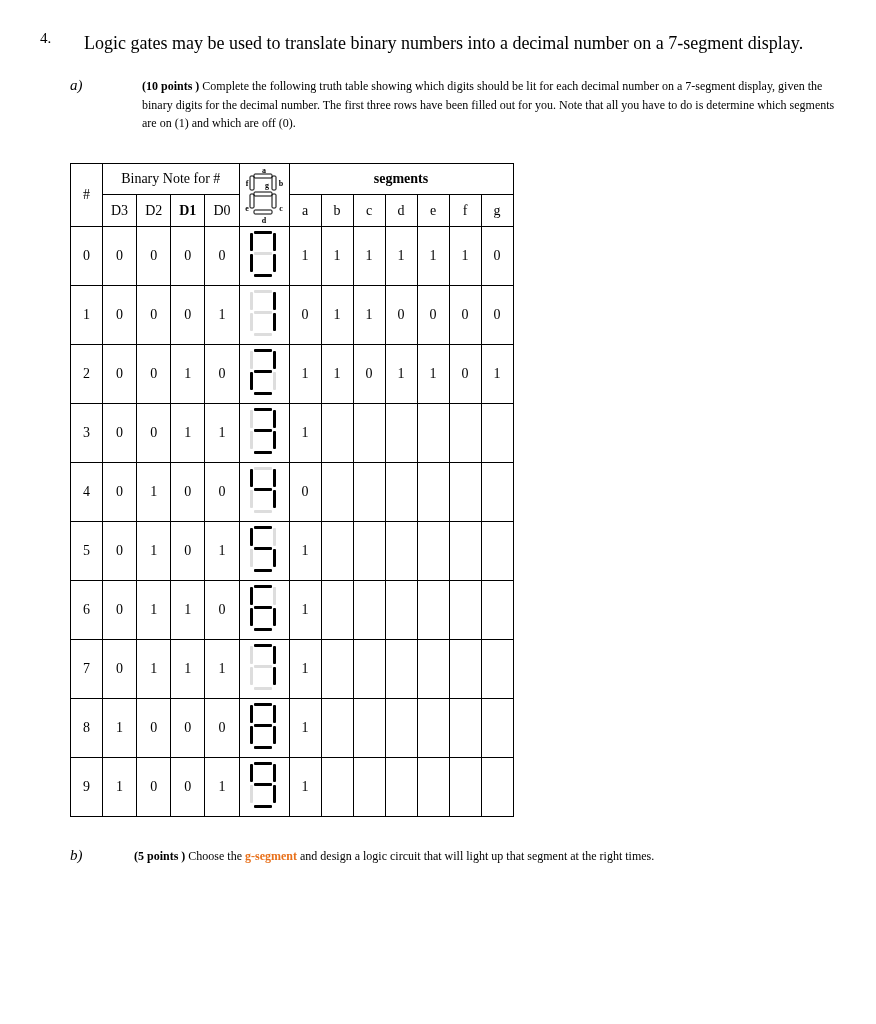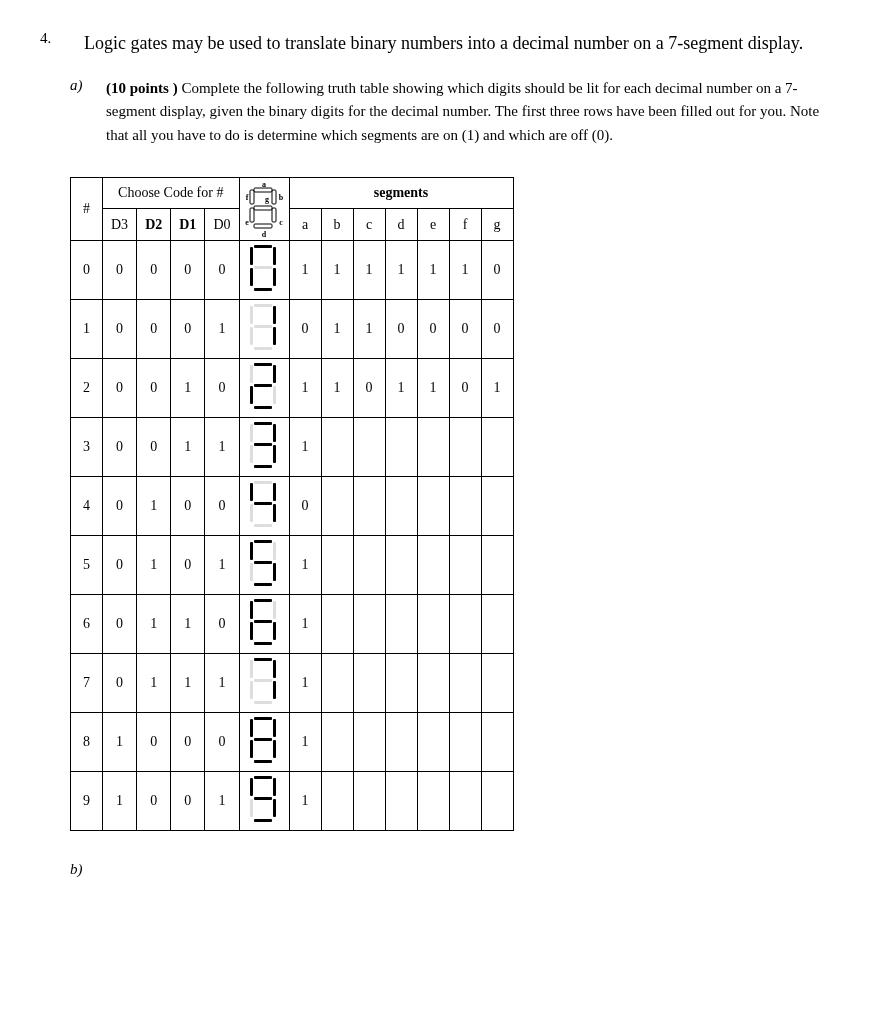--- a/index.html
+++ b/index.html
@@ -32,22 +32,23 @@
       gap: 16px;
       margin-left: 30px;
       margin-bottom: 30px;
     }
     .part-label {
       font-size: 15px;
       min-width: 20px;
       font-style: italic;
     }
     .part-content {
-      font-size: 15px;
+      font-size: 12px;
       line-height: 1.55;
+      margin-left: 36px;
     }
     .bold { font-weight: bold; }
 
     .table-section {
       margin-left: 30px;
       margin-top: 20px;
       margin-bottom: 30px;
     }
 
     table.truth-table {
@@ -94,21 +95,21 @@
     <span>Complete the following truth table showing which digits should be lit for each decimal number on a 7-segment display, given the binary digits for the decimal number. The first three rows have been filled out for you. Note that all you have to do is determine which segments are on (1) and which are off (0).</span>
   </div>
 </div>
 
 <div class="table-section">
   <table class="truth-table">
     <thead>
 
       <tr>
         <th rowspan="3" style="font-weight:normal;">#</th>
-        <th colspan="4" style="font-weight:normal; text-align:center;">Choose Code for #</th>
+        <th colspan="4" style="font-weight:normal; text-align:center;">Binary Note for #</th>
         <th rowspan="2" style="border:1px solid #000; padding:2px; min-width:50px; position:relative;">
 
           <svg width="44" height="58" viewBox="0 0 44 58" class="seg-svg">
 
             <text x="22" y="7" text-anchor="middle" font-size="8" font-family="Times New Roman">a</text>
             <text x="5" y="20" text-anchor="middle" font-size="8" font-family="Times New Roman">f</text>
             <text x="25" y="22" text-anchor="middle" font-size="8" font-family="Times New Roman">g</text>
             <text x="39" y="20" text-anchor="middle" font-size="8" font-family="Times New Roman">b</text>
             <text x="5" y="45" text-anchor="middle" font-size="8" font-family="Times New Roman">e</text>
             <text x="39" y="45" text-anchor="middle" font-size="8" font-family="Times New Roman">c</text>
@@ -127,21 +128,21 @@
             <rect x="30" y="28" width="4" height="14" rx="1" fill="none" stroke="#000" stroke-width="1"></rect>
 
             <rect x="12" y="44" width="18" height="4" rx="1" fill="none" stroke="#000" stroke-width="1"></rect>
           </svg>
         </th>
         <th colspan="7" style="font-weight:bold; text-align:center;">segments</th>
       </tr>
 
       <tr>
         <th style="font-weight:normal;">D3</th>
-        <th style="font-weight:bold;">D2</th>
+        <th style="font-weight:normal;">D2</th>
         <th style="font-weight:bold;">D1</th>
         <th style="font-weight:normal;text-align:center;">D0</th>
         <th style="font-weight:normal;">a</th>
         <th style="font-weight:normal;">b</th>
         <th style="font-weight:normal;">c</th>
         <th style="font-weight:normal;">d</th>
         <th style="font-weight:normal;">e</th>
         <th style="font-weight:normal;">f</th>
         <th style="font-weight:normal;">g</th>
       </tr>
@@ -376,13 +377,19 @@
           <td></td>
           <td></td>
           <td></td>
         </tr>
       </tbody>
   </table>
 </div>
 
 <div class="part-b">
   <span class="part-label">b)</span>
+  <div class="part-content">
+    <span class="bold">(5 points )</span>
+    <span>Choose the</span>
+    <span class="g-segment-highlight bold">g-segment</span>
+    <span>and design a logic circuit that will light up that segment at the right times.</span>
+  </div>
 </div>
 
 </body></html>

